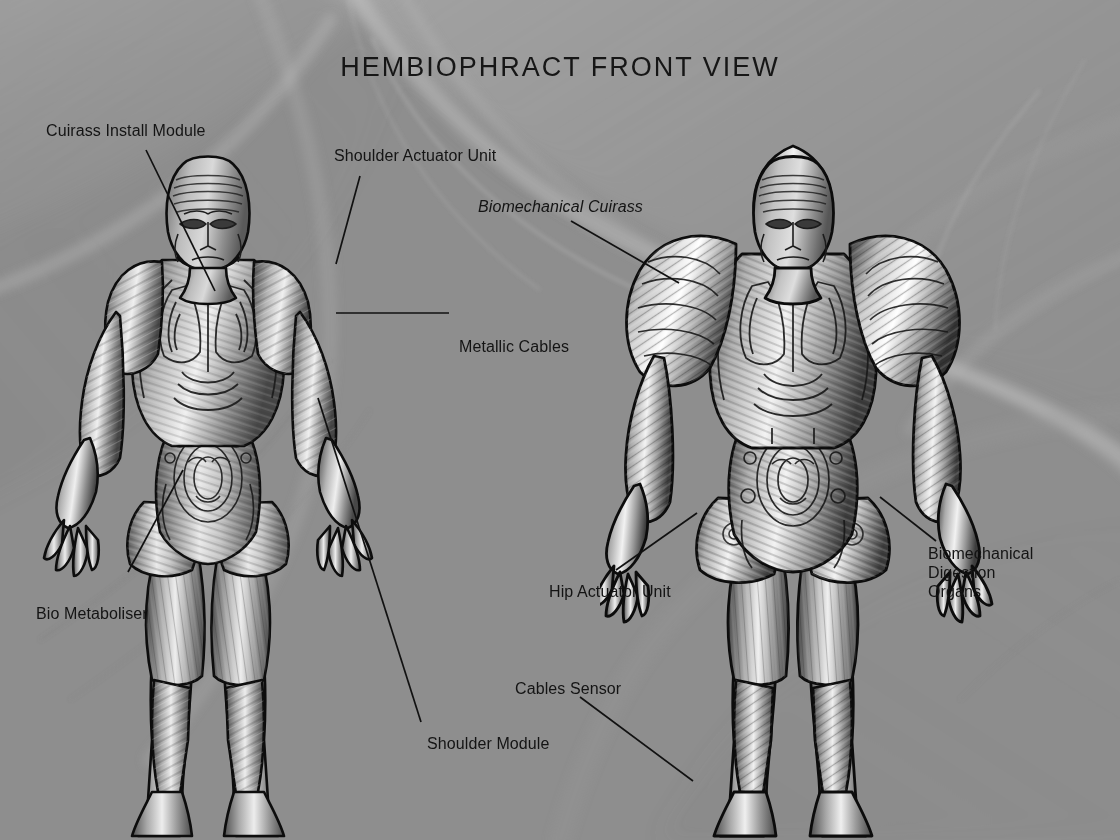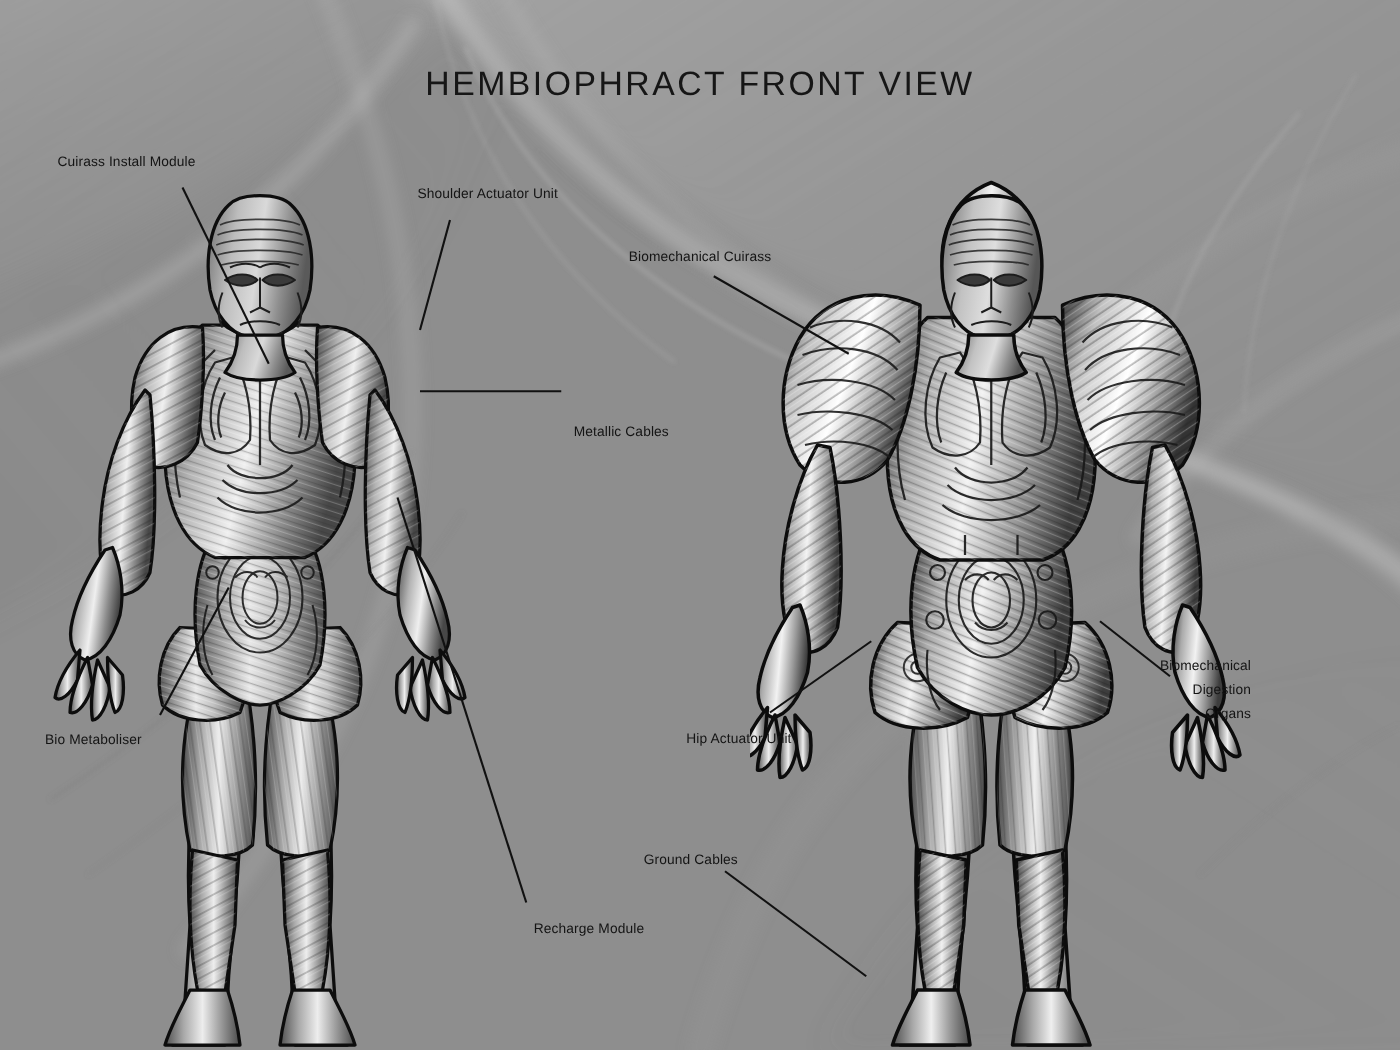--- a/index.html
+++ b/index.html
@@ -24,21 +24,21 @@
   
   .title{
     position:absolute;left:0;right:0;top:52px;text-align:center;
     font-size:27px;letter-spacing:2.0px;color:#161616;
     font-weight:400;
     font-family:"Liberation Sans","DejaVu Sans",sans-serif;
   }
 
   
   .label{
-    position:absolute;color:#141414;font-size:11px;line-height:19px;
+    position:absolute;color:#141414;font-size:16px;line-height:19px;
     white-space:pre-line;font-weight:400;letter-spacing:.1px;
   }
   .leaders{position:absolute;inset:0;width:1120px;height:840px;pointer-events:none;}
 
   
   .figure{position:absolute;}
   .figure svg{display:block;}
 </style>
 </head>
 <body>
@@ -455,23 +455,23 @@
       <polyline points="571,221 679,283" fill="none" stroke="#111111" stroke-width="1.7"></polyline>
       <polyline points="936,541 880,497" fill="none" stroke="#111111" stroke-width="1.7"></polyline>
       <polyline points="616,570 697,513" fill="none" stroke="#111111" stroke-width="1.7"></polyline>
       <polyline points="580,697 693,781" fill="none" stroke="#111111" stroke-width="1.7"></polyline>
     </svg>
 
   <div id="labels">
       <div class="label" style="left: 46px; top: 121px; color: rgb(20, 20, 20);">Cuirass Install Module</div>
       <div class="label" style="left: 334px; top: 146px; color: rgb(20, 20, 20); text-align: right;">Shoulder Actuator Unit</div>
       <div class="label" style="left: 459px; top: 305px; color: rgb(20, 20, 20); margin-top: 32px;">Metallic Cables</div>
-      <div class="label" style="left: 36px; top: 583px; color: rgb(20, 20, 20); text-align: right;">Bio Metaboliser</div>
-      <div class="label" style="left: 427px; top: 734px; color: rgb(20, 20, 20);">Recharge Module</div>
-      <div class="label" style="left: 503px; top: 197px; color: rgb(20, 20, 20);">Biomechanical Cuirass</div>
-      <div class="label" style="left: 928px; top: 524px; color: rgb(20, 20, 20); text-align: right;">Biomechanical
+      <div class="label" style="left: 36px; top: 604px; color: rgb(20, 20, 20); text-align: right;">Bio Metaboliser</div>
+      <div class="label" style="left: 427px; top: 734px; color: rgb(20, 20, 20);">Shoulder Module</div>
+      <div class="label" style="left: 478px; top: 197px; color: rgb(20, 20, 20); font-style: italic;">Biomechanical Cuirass</div>
+      <div class="label" style="left: 928px; top: 544px; color: rgb(20, 20, 20);">Biomechanical
 Digestion
 Organs</div>
       <div class="label" style="left: 537px; top: 582px; color: rgb(20, 20, 20); margin-left: 12px;">Hip Actuator Unit</div>
-      <div class="label" style="left: 515px; top: 679px; color: rgb(20, 20, 20);">Ground Cables</div>
+      <div class="label" style="left: 515px; top: 679px; color: rgb(20, 20, 20);">Cables Sensor</div>
     </div>
 
 </div>
 
 </body></html>

